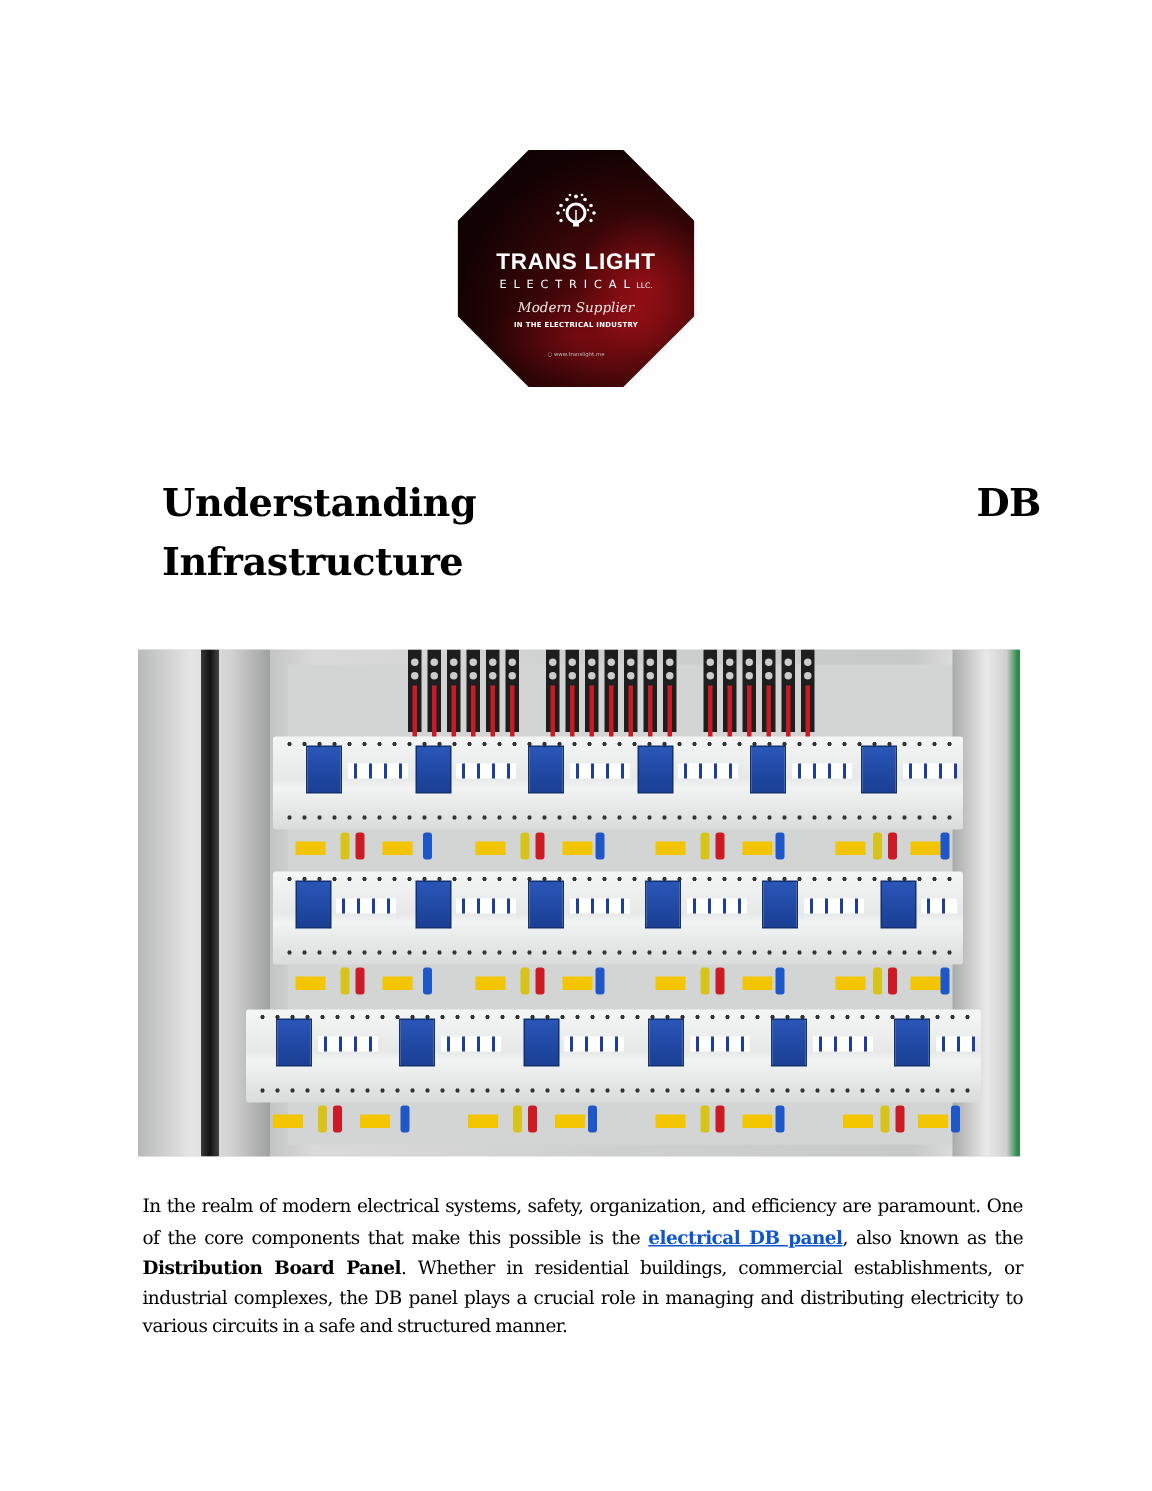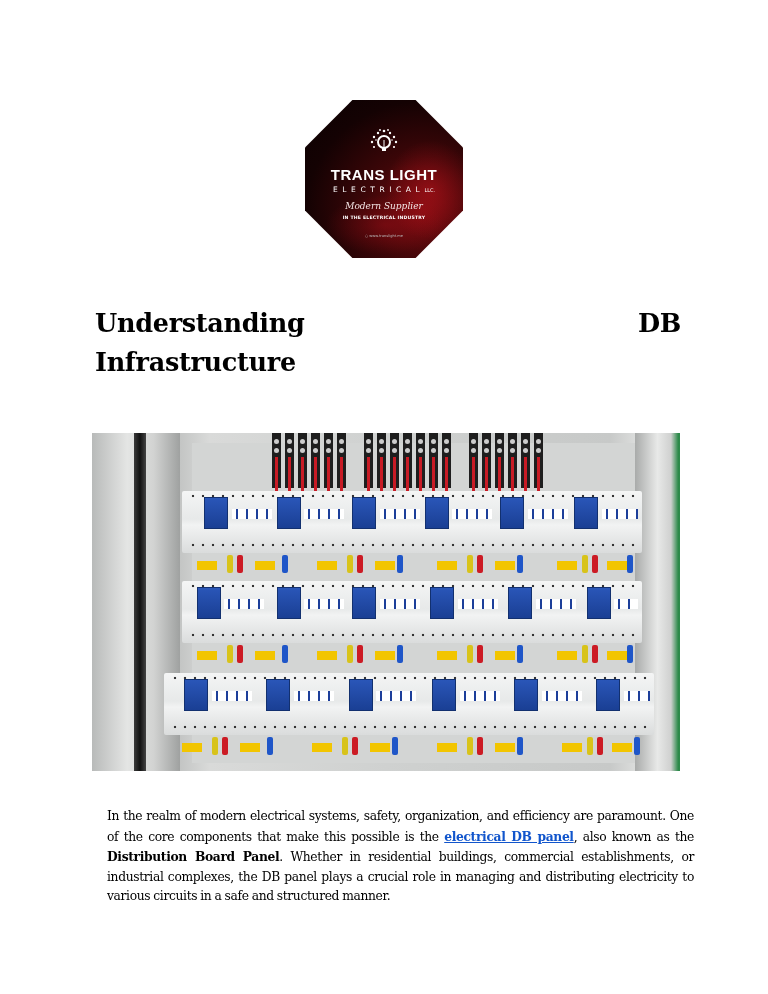--- a/index.html
+++ b/index.html
@@ -110,21 +110,21 @@
         <circle cx="23" cy="12" r="0.8"></circle>
     </g>
   </svg>
   <div class="brand">TRANS LIGHT</div>
   <div class="sub"><span>ELECTRICAL</span><span class="llc">LLC.</span></div>
   <div class="script">Modern Supplier</div>
   <div class="industry">IN THE ELECTRICAL INDUSTRY</div>
   <div class="web">○ <span>www.translight.me</span></div>
 </div>
 
-<h1 class="title" style="margin:4px;">
+<h1 class="title" style="margin:17px;">
   <span class="l1">
     <span>Understanding</span>
     <span>DB</span>
   </span>
   <span style="display:block;">Infrastructure</span>
 </h1>
 
 <div class="photo" title="Open electrical distribution board enclosure with three rows of DIN-rail mounted circuit breakers, blue surge protection devices, red/blue/yellow wiring and yellow labels">
   <div class="door"></div>
   <div class="gasket"></div>
@@ -269,15 +269,15 @@
       <div class="lab" style="left:323px;"></div>
       <div class="wire b" style="left:345px;top:0;"></div>
     <div class="lab" style="left:390px;"></div>
       <div class="wire y" style="left:415px;top:0;"></div>
       <div class="wire r" style="left:425px;top:0;"></div>
       <div class="lab" style="left:440px;"></div>
       <div class="wire b" style="left:462px;top:0;"></div>
   </div>
 </div>
 
-<p class="para" style="margin:16px;">
+<p class="para" style="margin:4px;">
   <span>In the realm of modern electrical systems, safety, organization, and efficiency are paramount. One of the core components that make this possible is the </span><a href="#">electrical DB panel</a><span>, also known as the </span><b>Distribution Board Panel</b><span>. Whether in residential buildings, commercial establishments, or industrial complexes, the DB panel plays a crucial role in managing and distributing electricity to various circuits in a safe and structured manner.</span>
 </p>
 
 </body></html>

